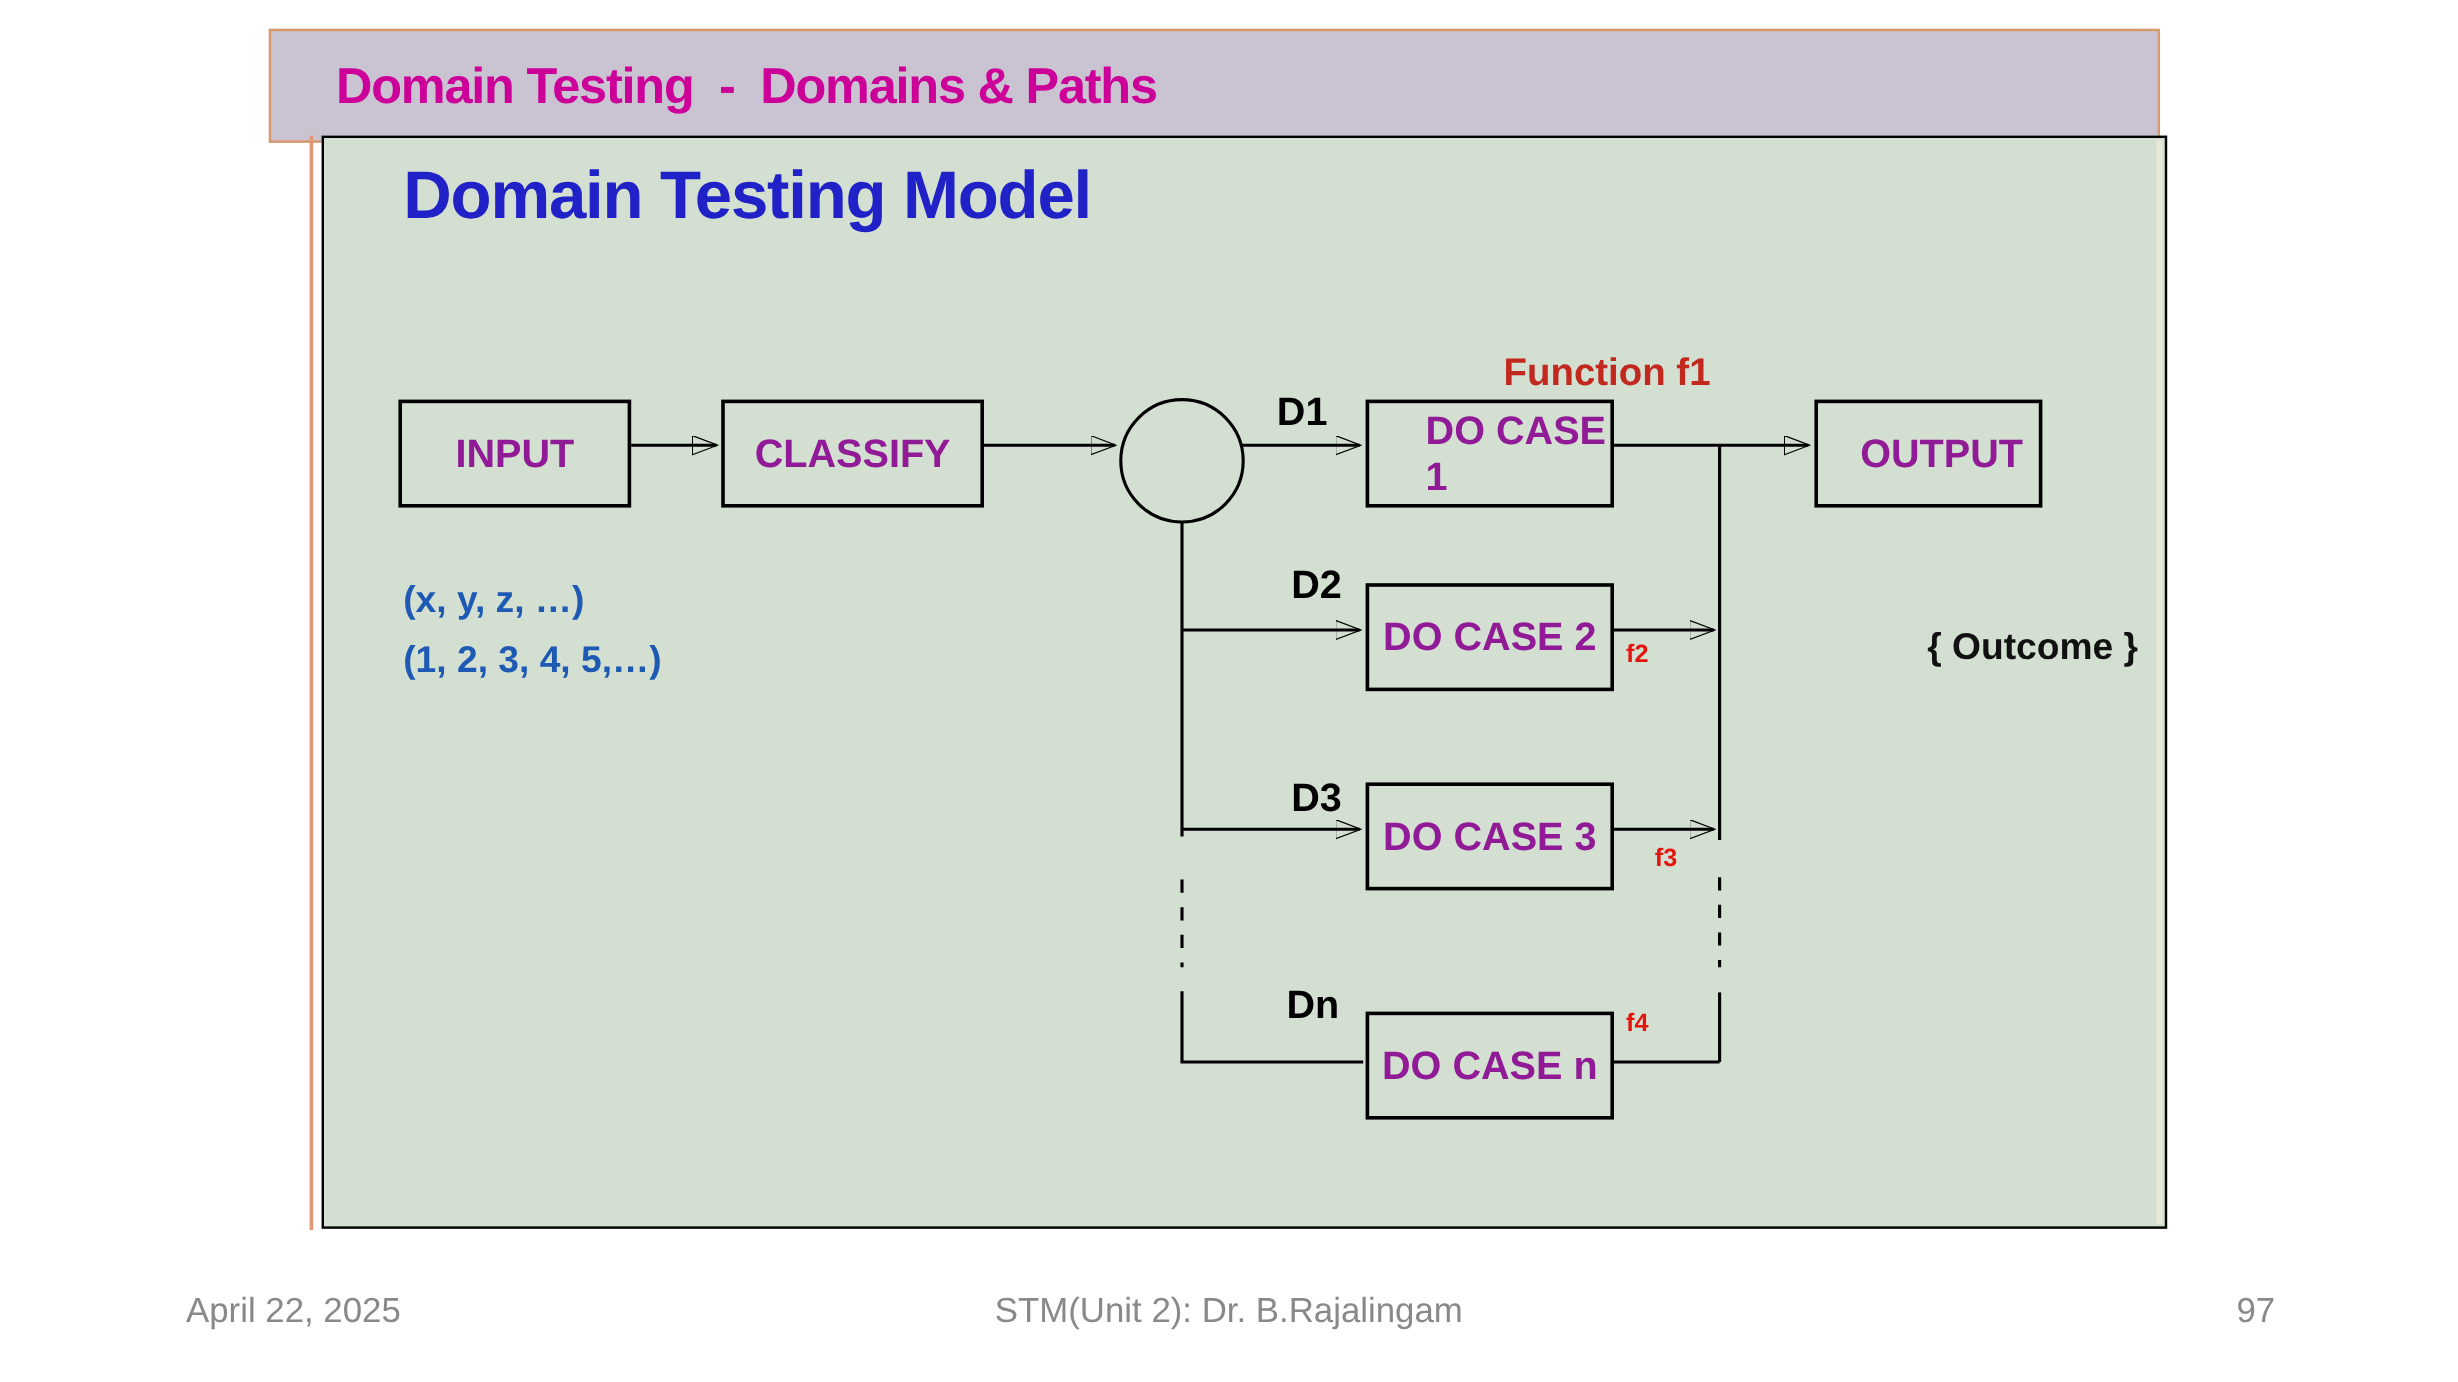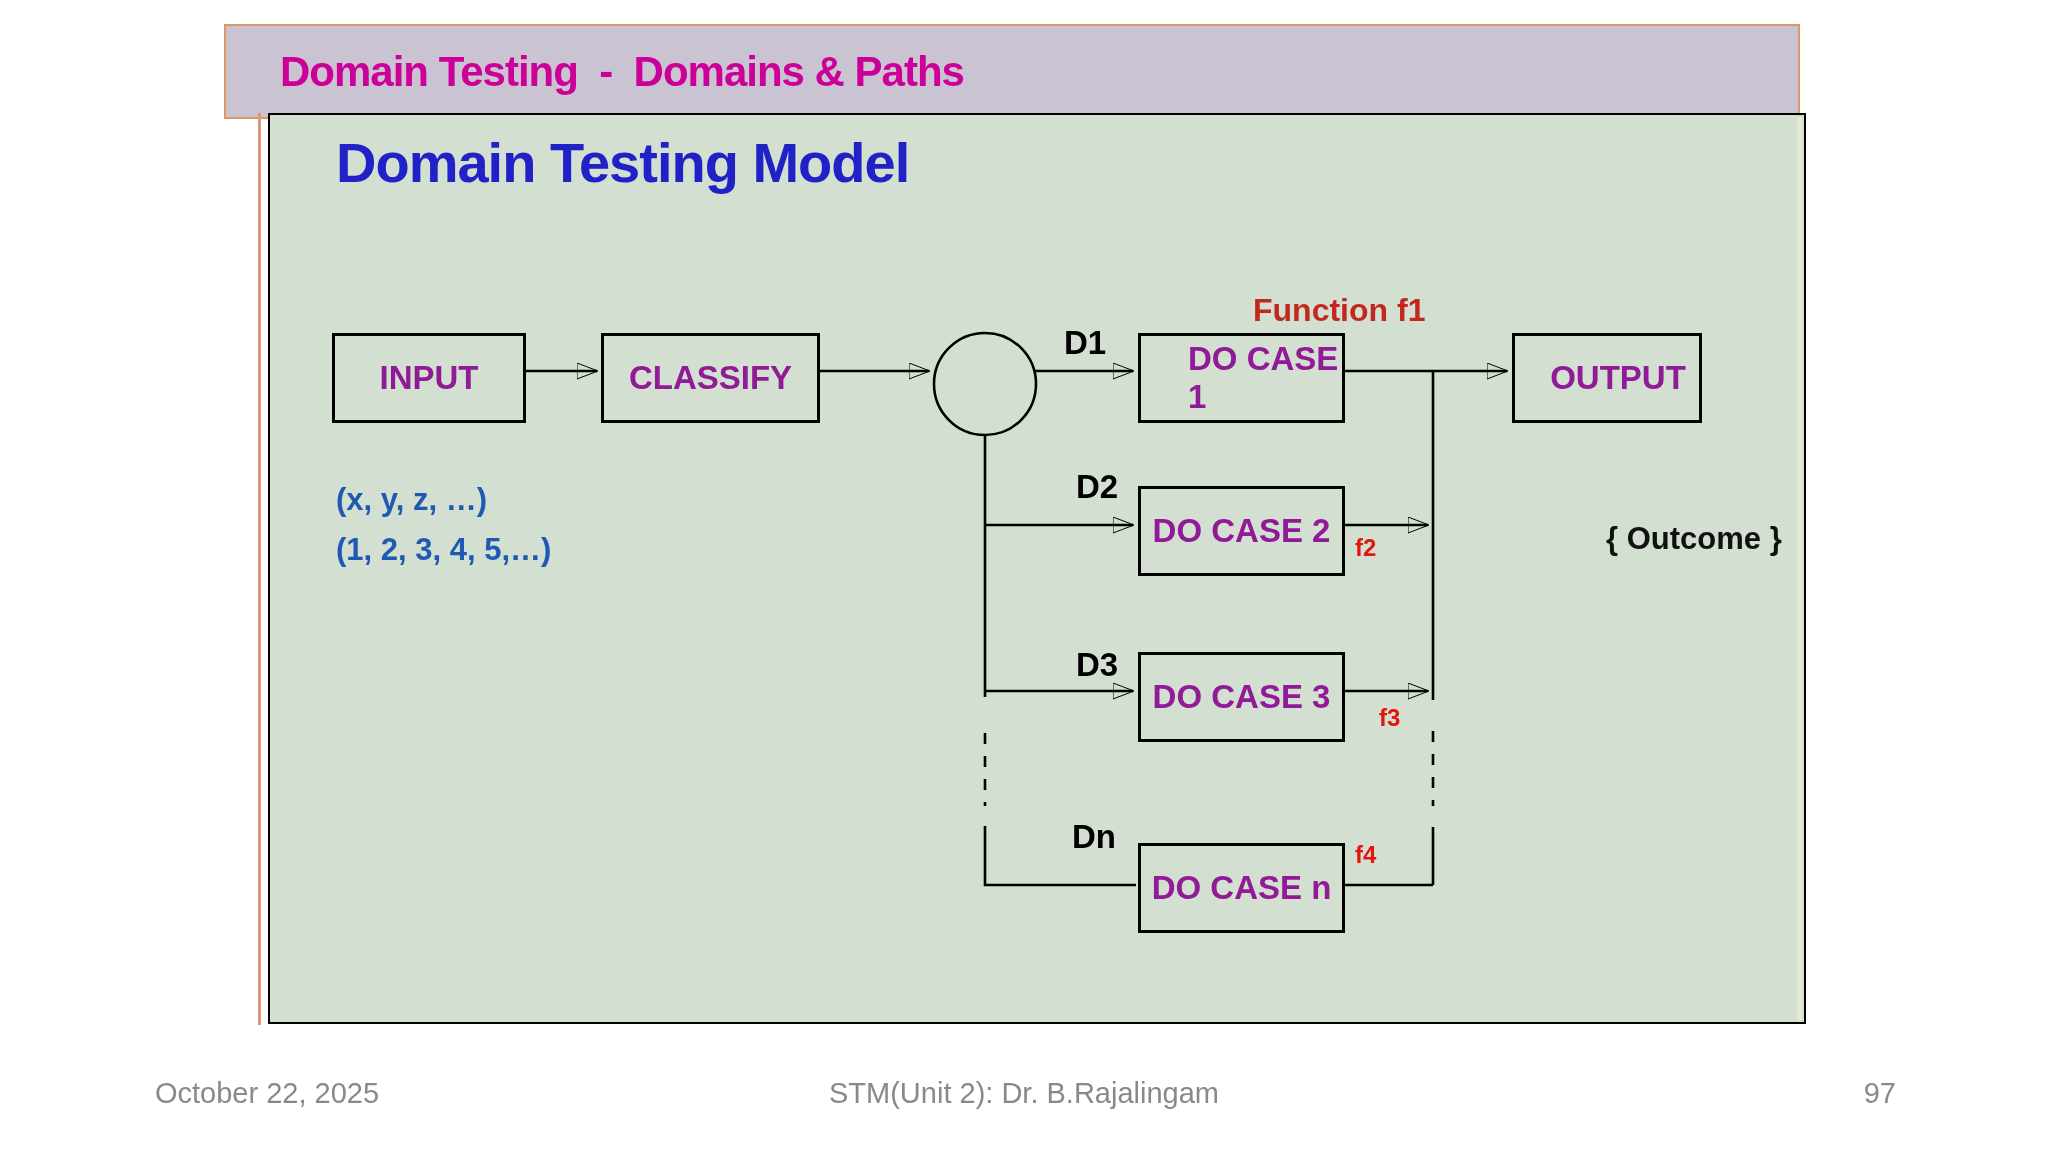--- a/index.html
+++ b/index.html
@@ -37,21 +37,21 @@
   .n-do1{left:1138px;top:333px;width:207px;height:90px;padding-left:47px;}
   .n-do2{left:1138px;top:486px;width:207px;height:90px;}
   .n-do3{left:1138px;top:652px;width:207px;height:90px;}
   .n-don{left:1138px;top:843px;width:207px;height:90px;}
   .n-output{left:1512px;top:333px;width:190px;height:90px;padding-left:22px;}
 
   .lbl{position:absolute;font-weight:bold;}
   .d-label{font-size:33px;color:var(--domain-label-text);}
   .d1{left:1064px;top:324px;} .d2{left:1076px;top:468px;}
   .d3{left:1076px;top:646px;} .dn{left:1072px;top:818px;}
-  .fn-label{font-size:24px;color:var(--function-fn-text);}
+  .fn-label{font-size:21px;color:var(--function-fn-text);}
   .f1{left:1253px;top:292px;font-size:32px;color:var(--function-f1-text);}
   .f2{left:1355px;top:534px;} .f3{left:1355px;top:704px;margin-left:24px;} .f4{left:1355px;top:841px;}
   .tuple{font-size:31px;color:var(--tuple-text);}
   .tuple1{left:336px;top:482px;} .tuple2{left:336px;top:532px;}
   .outcome{left:1606px;top:487px;font-size:31px;color:var(--outcome-text);margin-top:34px;}
 
   .diagram-svg{position:absolute;left:0;top:0;width:2048px;height:1152px;pointer-events:none;}
   .diagram-svg path, .diagram-svg circle{stroke:#000;fill:none;}
 
   .footer{position:absolute;left:0;top:1077px;width:2048px;height:40px;
@@ -121,18 +121,18 @@
   <div class="lbl f1">Function f1</div>
   <div class="lbl fn-label f2">f2</div>
   <div class="lbl fn-label f3">f3</div>
   <div class="lbl fn-label f4">f4</div>
 
   <div class="lbl tuple tuple1">(x, y, z, …)</div>
   <div class="lbl tuple tuple2">(1, 2, 3, 4, 5,…)</div>
   <div class="lbl outcome">{ Outcome }</div>
 
   <div class="footer">
-    <div class="date">October 22, 2025</div>
+    <div class="date">April 22, 2025</div>
     <div class="center">STM(Unit 2): Dr. B.Rajalingam</div>
     <div class="page">97</div>
   </div>
 
 </div>
 
 </body></html>

